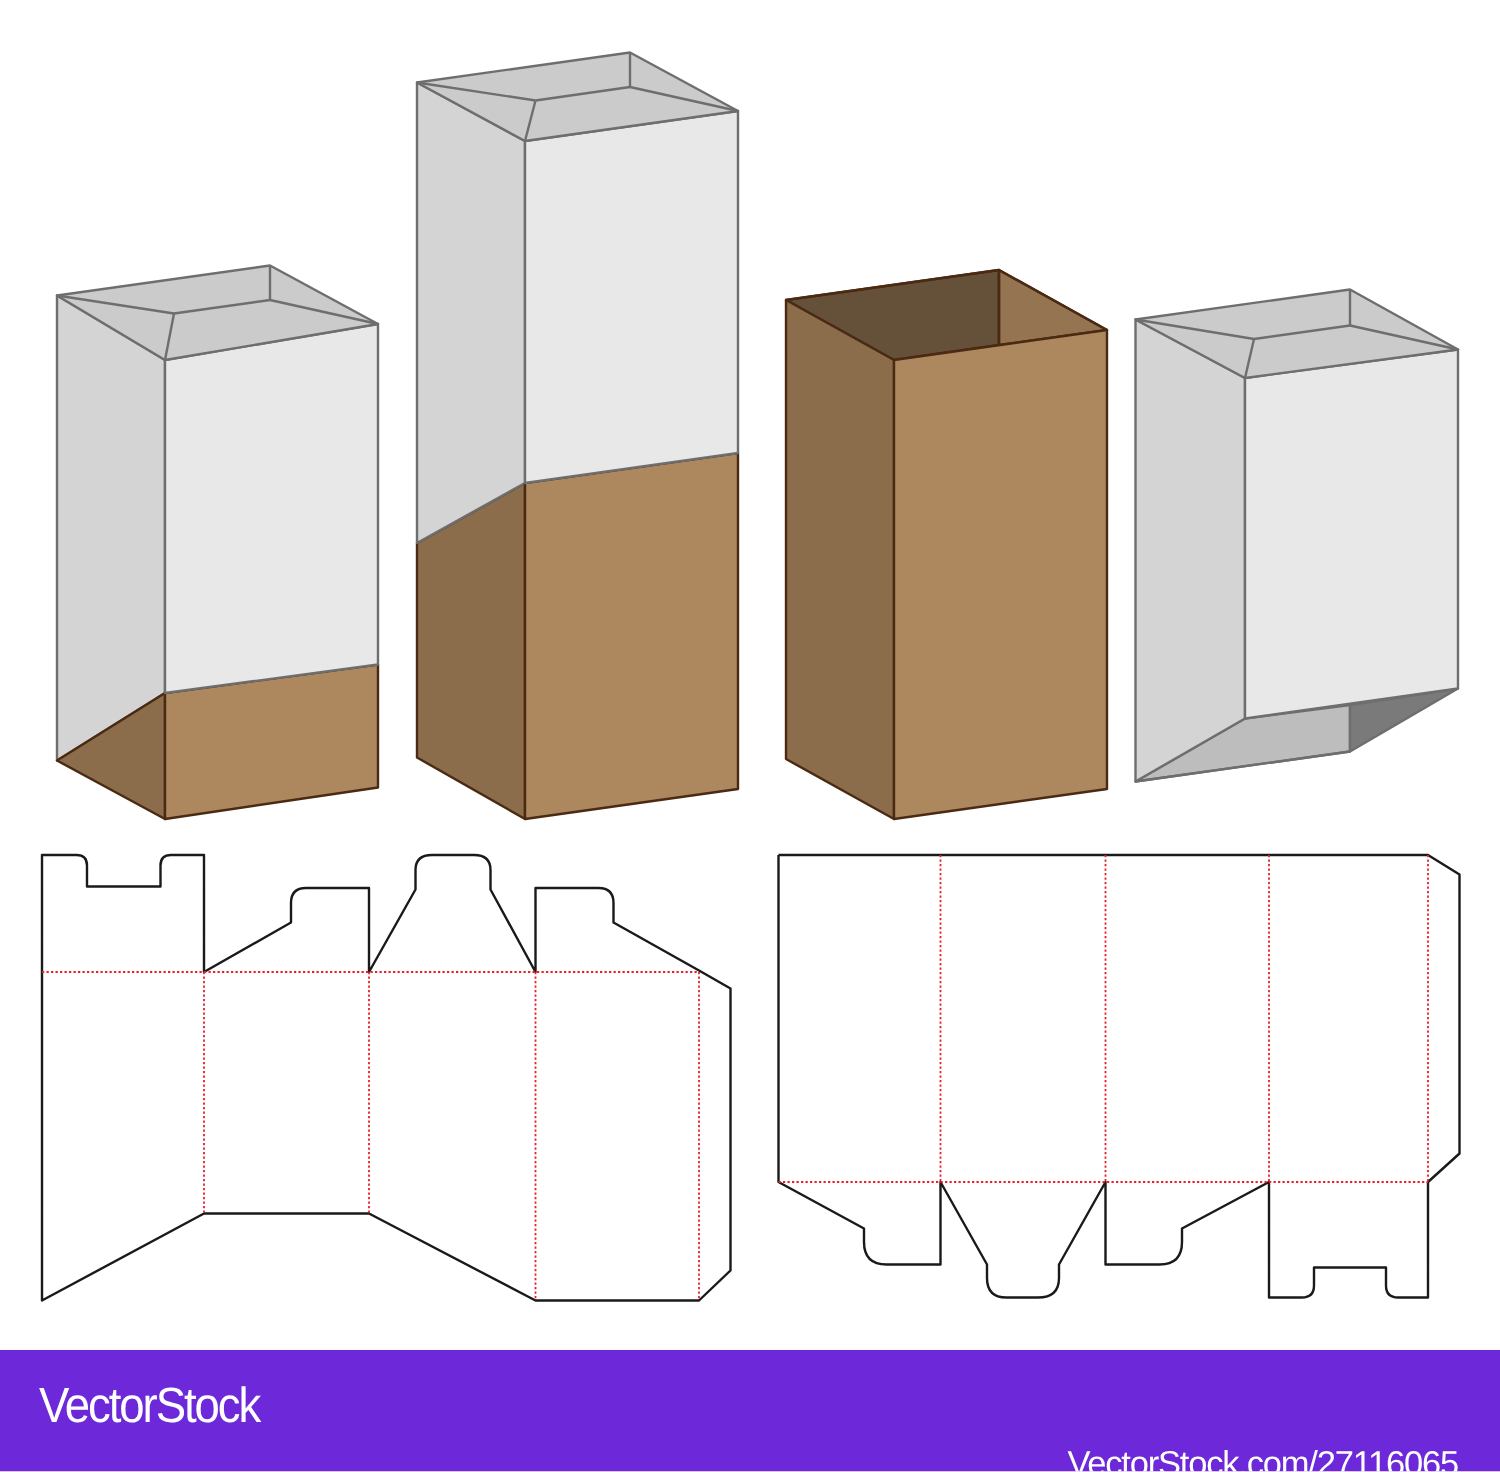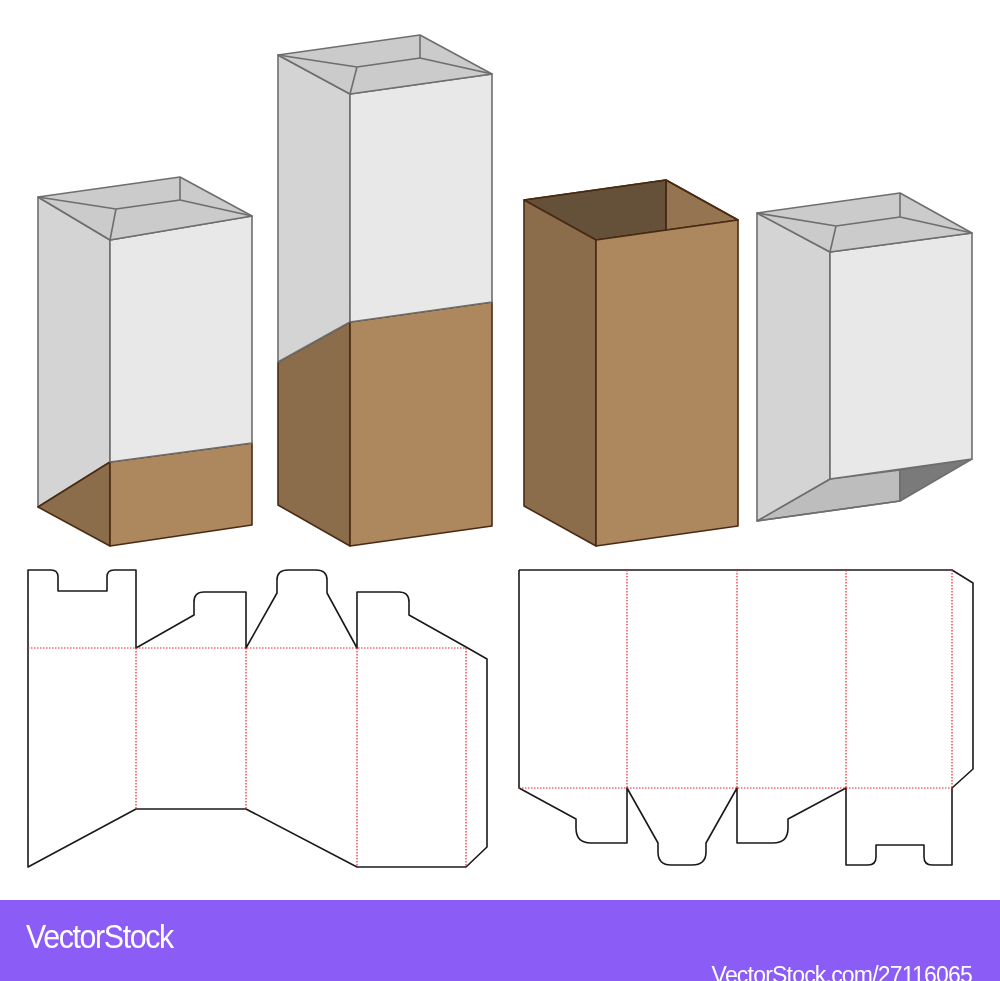--- a/index.html
+++ b/index.html
@@ -1,18 +1,18 @@
 <!DOCTYPE html>
 <html><head>
 <meta charset="utf-8">
 <style>
   html, body { margin: 0; padding: 0; background: #ffffff; }
   body { width: 1000px; height: 981px; position: relative; overflow: hidden; font-family: "Liberation Sans", sans-serif; }
   #art { position: absolute; left: 0; top: 0; width: 1000px; height: 900px; }
-  .footer { position: absolute; left: 0; top: 900px; width: 1000px; height: 81px; background: #8b5cf6; }
+  .footer { position: absolute; left: 0; top: 900px; width: 1000px; height: 81px; background: #6d28d9; }
   .brand { position: absolute; left: 26px; top: 18px; color: #ffffff; font-family: "Liberation Sans", sans-serif; font-size: 33px; letter-spacing: -1.5px; transform: scaleX(0.92); transform-origin: left center; }
   .ref { position: absolute; right: 28px; top: 26px; color: #ffffff; font-family: "Liberation Sans", sans-serif; font-size: 23px; letter-spacing: -0.8px; margin-top: 36px; }
 </style>
 </head>
 <body>
 
 <svg id="art" width="1000" height="900" viewBox="0 0 1000 900" xmlns="http://www.w3.org/2000/svg">
   <g id="boxes-layer">
       <g>
         <polygon points="38,197 110,240 110,462 38,507" fill="#d4d4d4" stroke="#6e6e6e" stroke-width="1.6" stroke-linejoin="round"></polygon>

